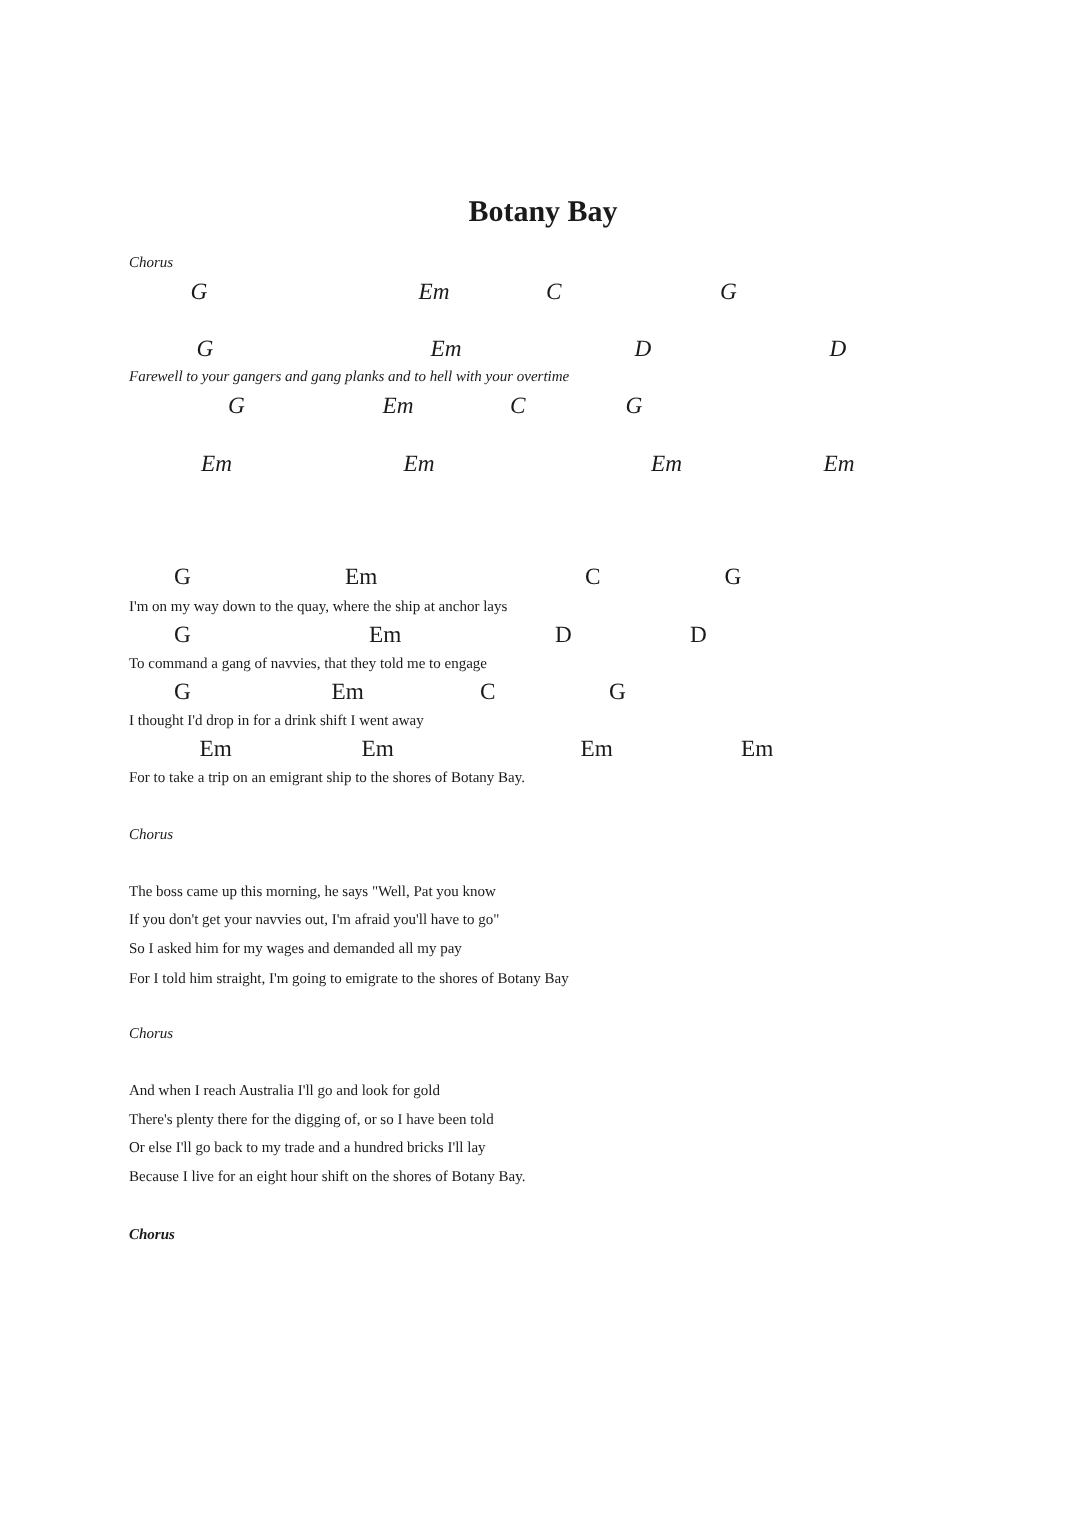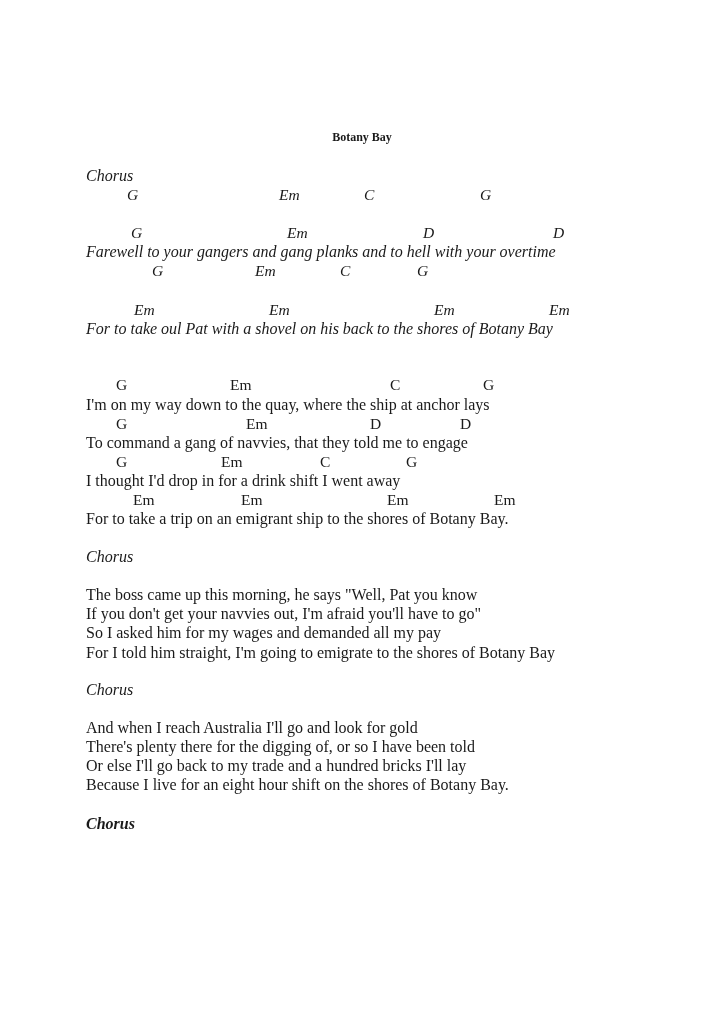--- a/index.html
+++ b/index.html
@@ -1,21 +1,21 @@
 <!DOCTYPE html>
 <html><head>
 <meta charset="utf-8">
 <style>
   html, body { margin: 0; padding: 0; background: #ffffff; }
   body { width: 724px; height: 1024px; position: relative; overflow: hidden;
          font-family: "Liberation Serif", "DejaVu Serif", serif; color: #1a1a1a; }
   .page { position: absolute; left: 0; top: 0; width: 724px; height: 1024px; }
   .title { position: absolute; top: 130px; left: 0; width: 724px; text-align: center;
-           font-weight: bold; font-size: 12px; }
-  .line { position: absolute; left: 86px; font-size: 16px; white-space: nowrap; line-height: 18px; }
+           font-weight: bold; font-size: 20px; }
+  .line { position: absolute; left: 86px; font-size: 10px; white-space: nowrap; line-height: 18px; }
   .italic { font-style: italic; }
   .chord { position: absolute; font-size: 15.5px; white-space: nowrap; line-height: 18px; }
   .bold-italic { font-weight: bold; font-style: italic; }
 </style>
 </head>
 <body>
 
 <div class="page">
 
   <div class="title">Botany Bay</div>
@@ -43,21 +43,20 @@
     <span class="chord italic" style="top:262px;left:340px">C</span>
     <span class="chord italic" style="top:262px;left:417px">G</span>
   </div>
 
   <div>
     <span class="chord italic" style="top:301px;left:134px">Em</span>
     <span class="chord italic" style="top:301px;left:269px">Em</span>
     <span class="chord italic" style="top:301px;left:434px">Em</span>
     <span class="chord italic" style="top:301px;left:549px">Em</span>
   </div>
-  <div class="line italic" style="top:320px">For to take oul Pat with a shovel on his back to the shores of Botany Bay</div>
 
   <div>
     <span class="chord" style="top:376px;left:116px">G</span>
     <span class="chord" style="top:376px;left:230px">Em</span>
     <span class="chord" style="top:376px;left:390px">C</span>
     <span class="chord" style="top:376px;left:483px">G</span>
   </div>
   <div class="line" style="top:396px">I'm on my way down to the quay, where the ship at anchor lays</div>
 
   <div>

